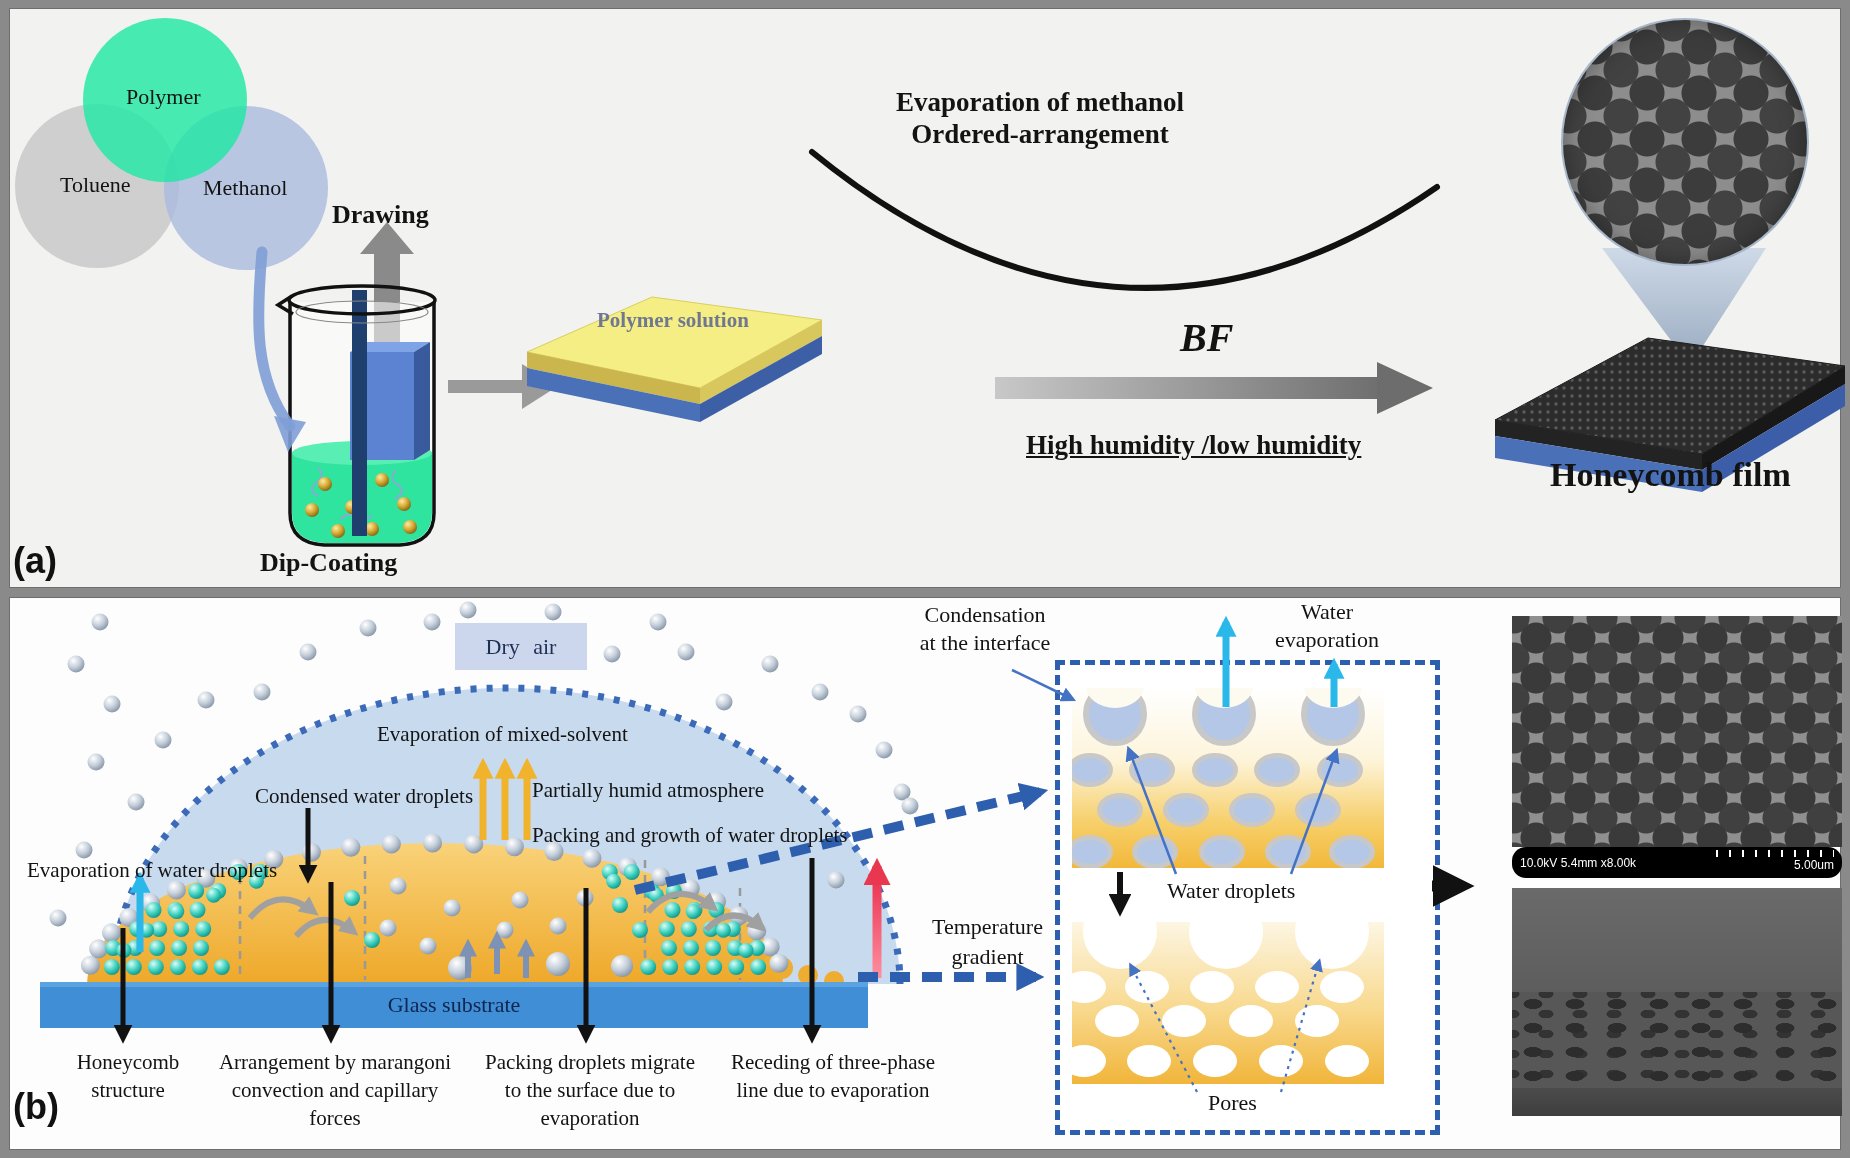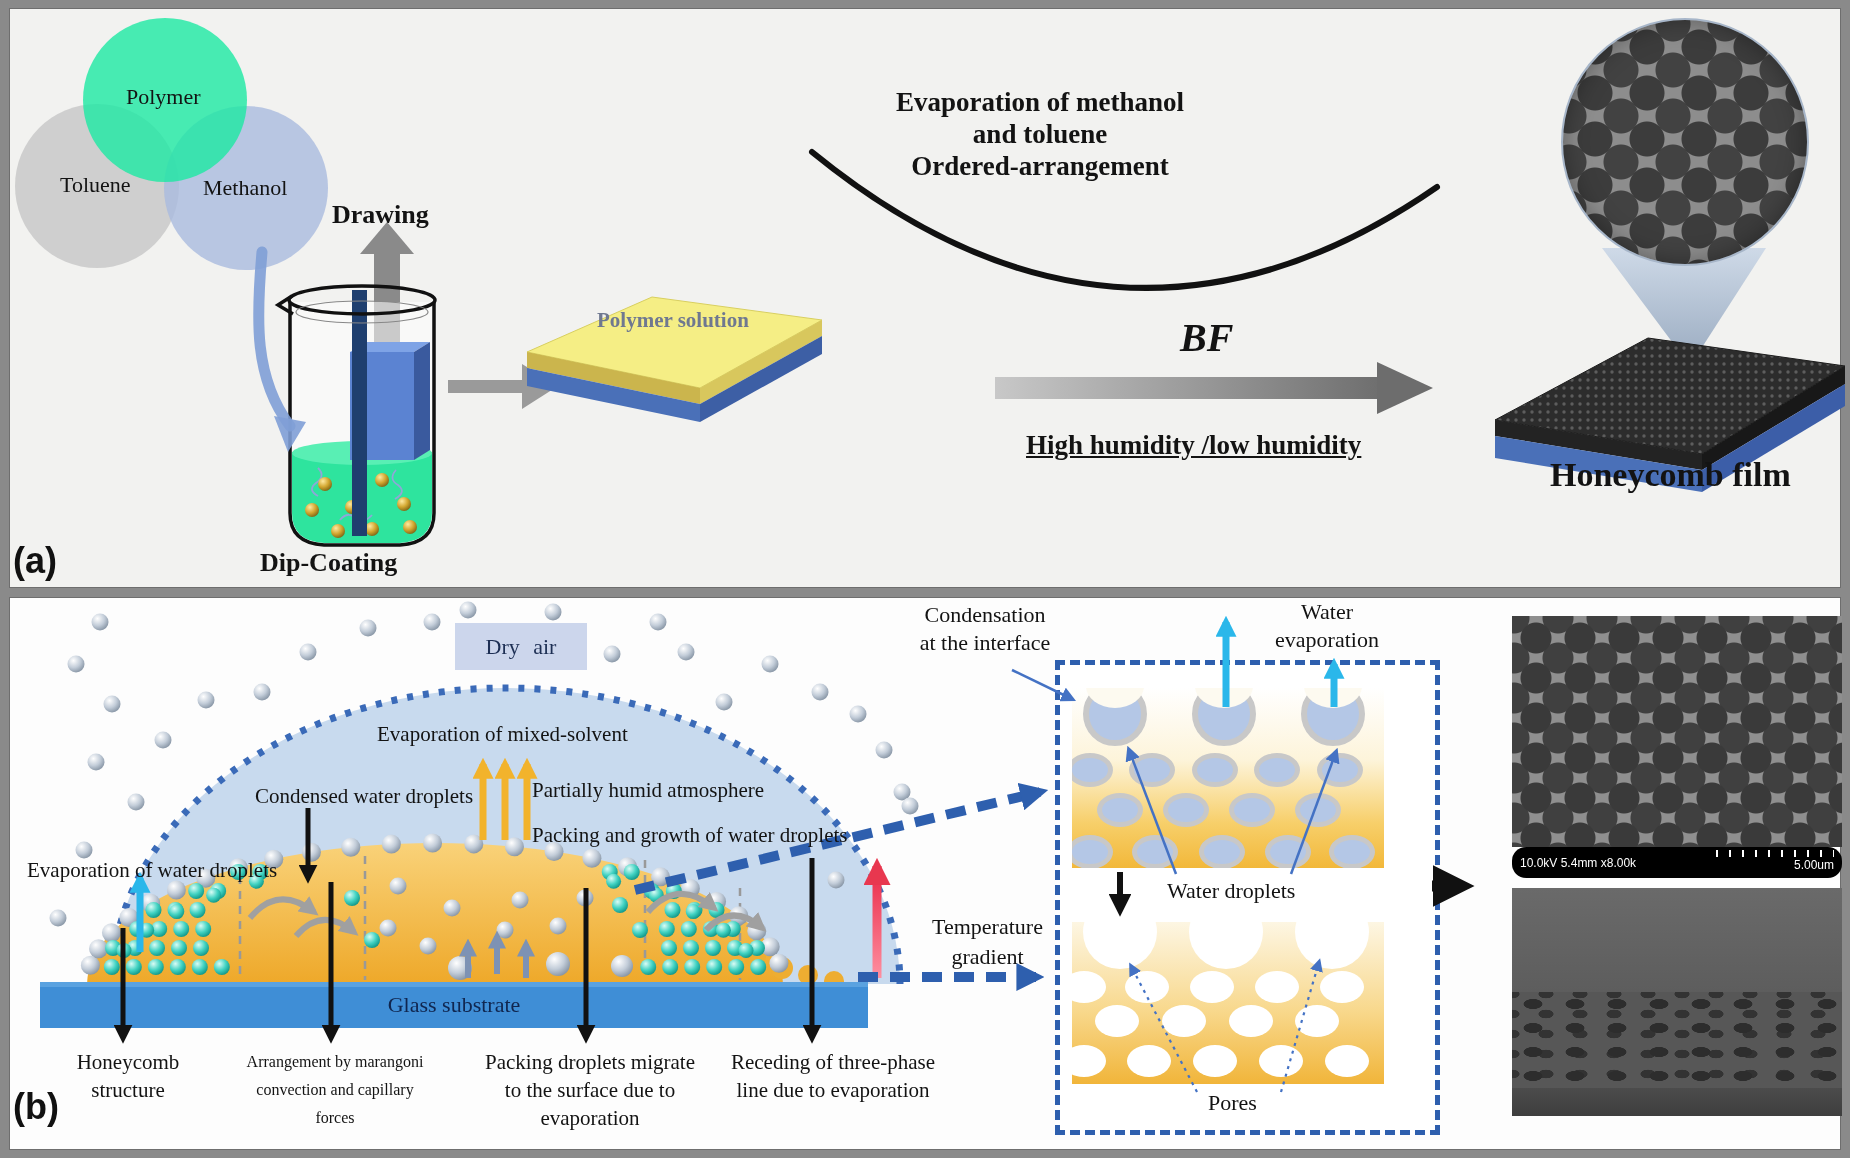--- a/index.html
+++ b/index.html
@@ -380,21 +380,20 @@
       <line x1="635" y1="890" x2="1040" y2="792" marker-end="url(#mDashB)"></line>
       <line x1="858" y1="977" x2="1036" y2="977" marker-end="url(#mDashB)"></line>
     </g>
   </svg>
 
   <div class="lbl b" style="left:332px;top:200px;font-size:26px;">Drawing</div>
   <div class="lbl b" style="left:260px;top:548px;font-size:26px;">Dip-Coating</div>
   <div class="lbl b" style="left:597px;top:308px;font-size:21px;color:#6f7890;text-align:right;">Polymer solution</div>
   <div class="lbl b ctr" style="left:830px;top:86px;width:420px;font-size:27px;line-height:32px;">
     <div>Evaporation of  methanol</div>
-    <div>and toluene</div>
     <div>Ordered-arrangement</div>
   </div>
   <div class="lbl b" style="left:1180px;top:314px;font-size:40px;font-style:italic;">BF</div>
   <div class="lbl b" style="left:1026px;top:430px;font-size:27px;text-decoration:underline;">High humidity /low humidity</div>
   <div class="lbl b" style="left:1550px;top:456px;font-size:34px;">Honeycomb film</div>
   <div class="lbl tag" style="left:13px;top:540px;">(a)</div>
 
   <div id="sem-circle"></div>
 
   <div id="dry-air-box">Dry air</div>
@@ -405,21 +404,21 @@
   <div class="lbl" style="left:532px;top:823px;font-size:21px;">Packing and growth of water droplets</div>
   <div class="lbl ctr" style="left:905px;top:912px;width:165px;font-size:22px;line-height:30px;">
     <div>Temperature</div>
     <div>gradient</div>
   </div>
   <div class="lbl ctr" style="left:40px;top:992px;width:828px;font-size:22px;color:#10264f;">Glass substrate</div>
   <div class="lbl ctr" style="left:18px;top:1048px;width:220px;font-size:21px;line-height:28px;">
     <div>Honeycomb</div>
     <div>structure</div>
   </div>
-  <div class="lbl ctr" style="left:205px;top:1048px;width:260px;font-size:16px;line-height:28px;">
+  <div class="lbl ctr" style="left:205px;top:1048px;width:260px;font-size:21px;line-height:28px;">
     <div>Arrangement by  marangoni</div>
     <div>convection and capillary</div>
     <div>forces</div>
   </div>
   <div class="lbl ctr" style="left:460px;top:1048px;width:260px;font-size:21px;line-height:28px;">
     <div>Packing droplets migrate</div>
     <div>to the surface due to</div>
     <div>evaporation</div>
   </div>
   <div class="lbl ctr" style="left:695px;top:1048px;width:276px;font-size:21px;line-height:28px;">

